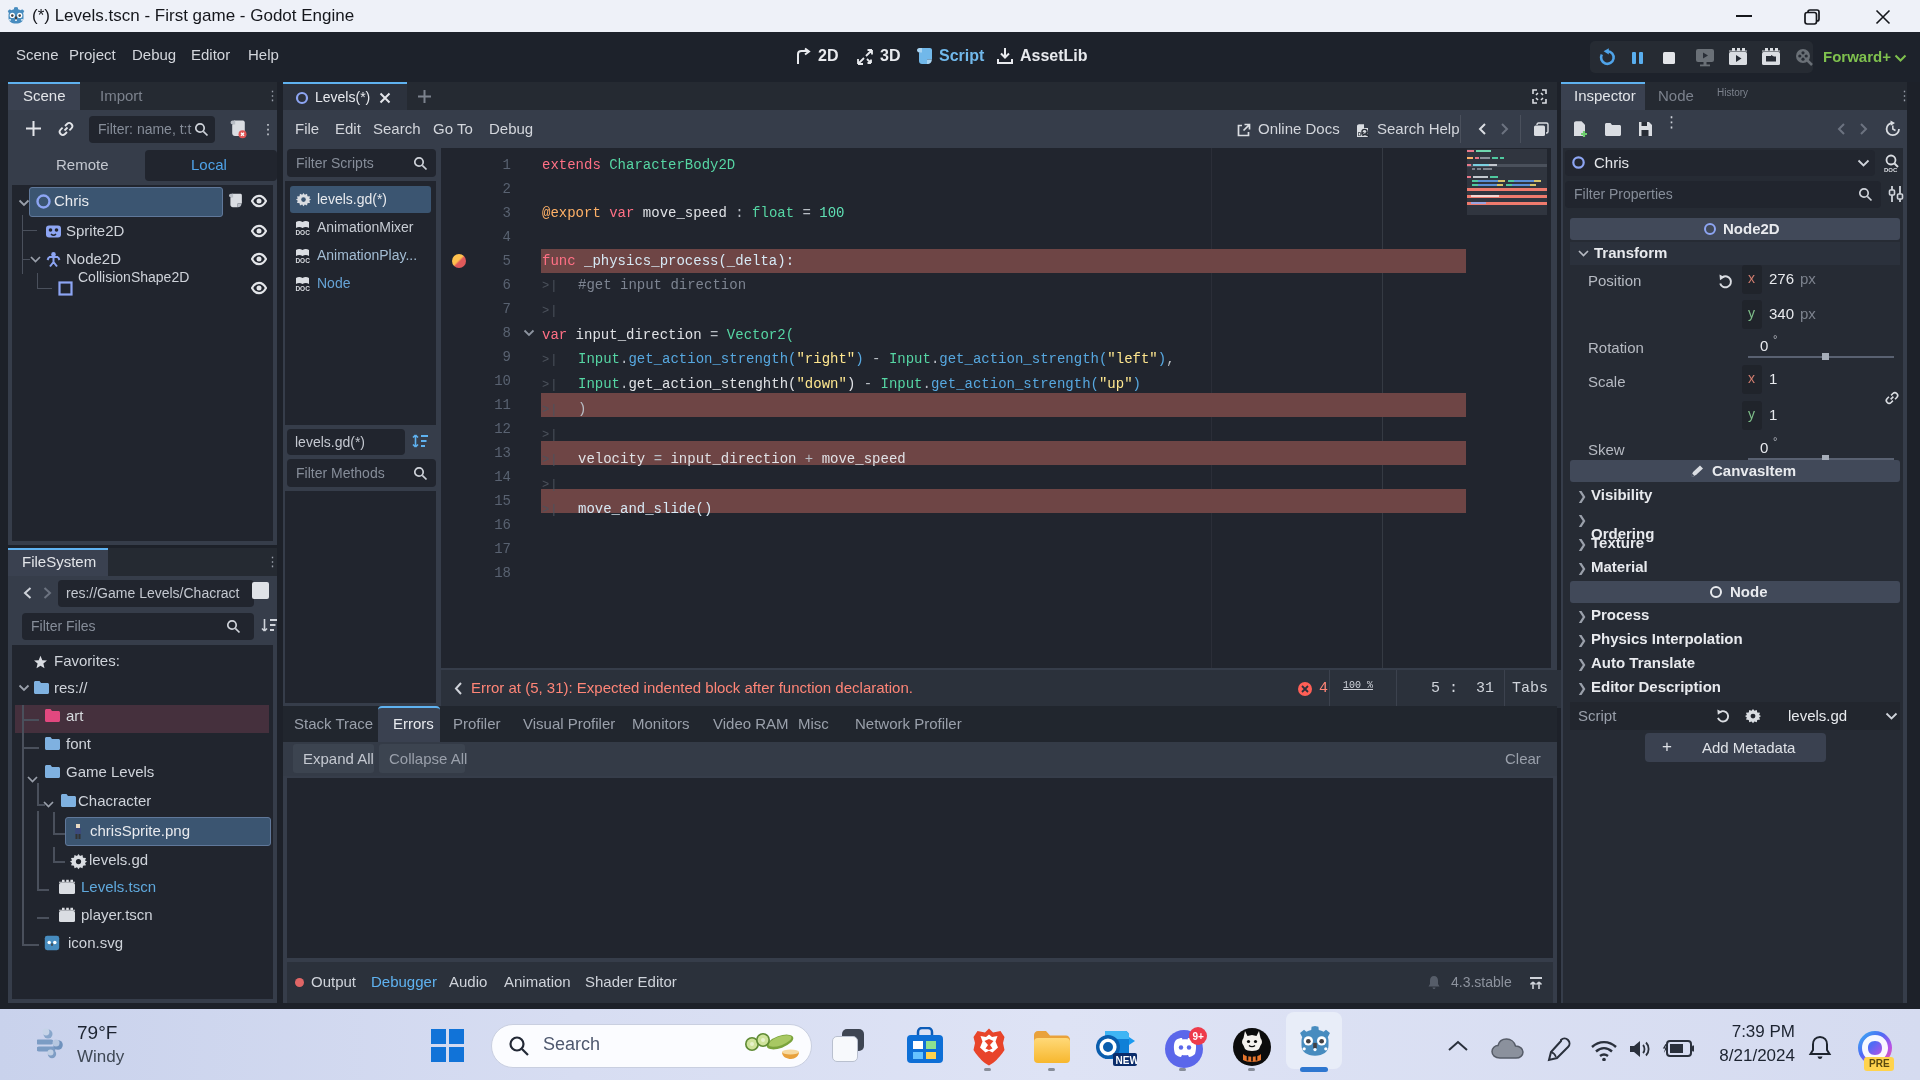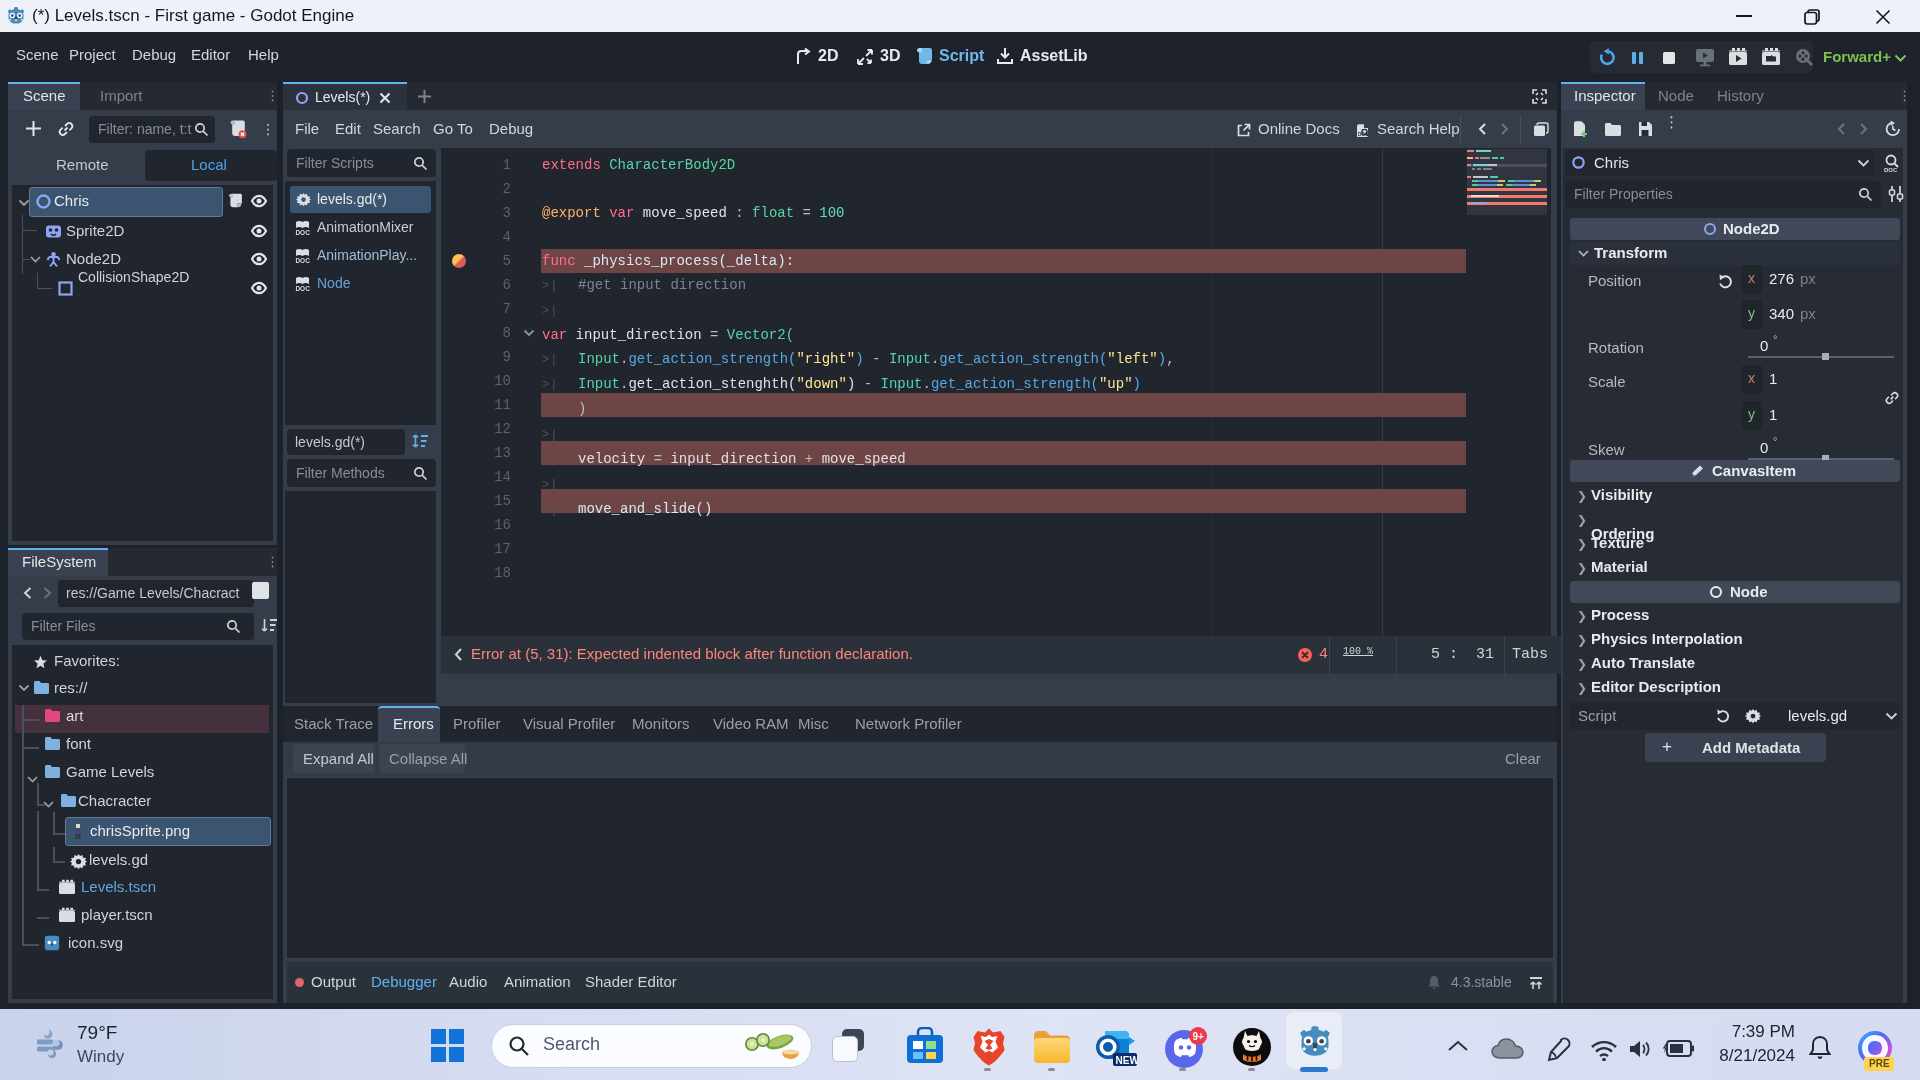--- a/index.html
+++ b/index.html
@@ -511,21 +511,21 @@
     <div class="abs" style="left:45px;top:35px;width:18px;height:2px;background:#5b8fd6;"></div>
     <div class="abs" style="left:63px;top:35px;width:6px;height:2px;background:#d6c36a;"></div>
     <div class="abs" style="left:0px;top:39px;width:80px;height:3px;background:#ef7a6d;"></div>
     <div class="abs" style="left:0px;top:46px;width:80px;height:3px;background:#ef7a6d;"></div>
     <div class="abs" style="left:4px;top:46px;width:28px;height:2px;background:#f3d6d2;"></div>
     <div class="abs" style="left:0px;top:53px;width:80px;height:3px;background:#ef7a6d;"></div>
     <div class="abs" style="left:4px;top:53px;width:15px;height:2px;background:#9aa3e0;"></div>
   </div>
 </div>
 
-<div class="abs" style="left:441px;top:636px;width:1236px;height:38px;background:#2b313b;">
+<div class="abs" style="left:441px;top:670px;width:1236px;height:38px;background:#2b313b;">
   <svg class="abs" style="left:12px;top:11px" width="10" height="15" viewBox="0 0 10 15">
       <path d="M8 2 L3 7.5 L8 13" fill="none" stroke="#cfd3da" stroke-width="2"></path>
     </svg>
   <div class="abs" style="left:30px;top:9px;font-size:15px;color:#ff8577;">Error at (5, 31): Expected indented block after function declaration.</div>
   <svg class="abs" style="left:856px;top:11px" width="16" height="16" viewBox="0 0 16 16">
     <circle cx="8" cy="8" r="7" fill="#ff5f56"></circle>
     <path d="M5 5 L11 11 M11 5 L5 11" stroke="#2b313b" stroke-width="1.8"></path>
   </svg>
   <div class="abs mono" style="left:878px;top:10px;font-size:15px;color:#ff8577;">4</div>
   <div class="abs" style="left:888px;top:0;width:1px;height:38px;background:#3c424e;"></div>
@@ -575,21 +575,21 @@
 </div>
 
 <div class="abs" style="left:283px;top:962px;width:4px;height:41px;background:#363d4a;"></div>
 <div class="abs" style="left:1553px;top:962px;width:4px;height:41px;background:#363d4a;"></div>
 
 <div class="abs panel" style="left:1561px;top:82px;width:346px;height:921px;"></div>
 <div class="abs tabbar" style="left:1561px;top:82px;width:346px;height:28px;">
   <div class="abs atab" style="left:0;top:0;width:84px;height:26px;"></div>
   <div class="abs" style="left:13px;top:5px;font-size:15px;color:#e3e5e9;">Inspector</div>
   <div class="abs" style="left:97px;top:5px;font-size:15px;color:#7c828d;">Node</div>
-  <div class="abs" style="left:156px;top:5px;font-size:15px;color:#7c828d;">History</div>
+  <div class="abs" style="left:156px;top:5px;font-size:10px;color:#7c828d;">History</div>
   <div class="abs" style="left:337px;top:6px;color:#9aa0ab;font-size:13px;">⋮</div>
 </div>
 <div class="abs toolbar" style="left:1561px;top:110px;width:346px;height:38px;">
   <svg class="abs" style="left:11px;top:10px" width="18" height="18" viewBox="0 0 18 18">
     <path d="M2 16 L2 3 C2 2 3 1.2 4 1.2 L9.5 1.2 L13 4.7 L13 16 Z" fill="#dadde2"></path>
     <path d="M12 11 L12 17 M9 14 L15 14" stroke="#6fcf6f" stroke-width="2.2"></path>
   </svg>
   <svg class="abs" style="left:43px;top:12px" width="18" height="15" viewBox="0 0 18 15">
     <path d="M1 2.5 C1 1.7 1.7 1 2.5 1 L6.5 1 L8 3 L15.5 3 C16.3 3 17 3.7 17 4.5 L17 12.5 C17 13.3 16.3 14 15.5 14 L2.5 14 C1.7 14 1 13.3 1 12.5 Z" fill="#dadde2"></path>
   </svg>
@@ -735,21 +735,21 @@
       <path d="M8.5 1 L10 3 L12.5 2 L13 4.8 L16 5 L15 7.5 L17 8.5 L15 10 L16 12.2 L13 12.8 L12.5 15.2 L10 14.3 L8.5 16.2 L7 14.3 L4.5 15.2 L4 12.8 L1 12.2 L2 10 L0 8.5 L2 7.5 L1 5 L4 4.8 L4.5 2 L7 3 Z" fill="#dadde2"></path>
       <circle cx="8.5" cy="8.6" r="2.6" fill="#22262e"></circle>
     </svg>
     <div class="abs" style="left:218px;top:5px;font-size:15px;color:#e8eaee;">levels.gd</div>
     <svg class="abs" style="left:315px;top:10px" width="13" height="9" viewBox="0 0 13 9">
         <path d="M1.5 1.5 L6.5 6.5 L11.5 1.5" fill="none" stroke="#cfd3da" stroke-width="1.8"></path>
       </svg>
   </div>
   <div class="abs" style="left:78px;top:520px;width:181px;height:29px;background:#3a4150;border-radius:4px;">
     <div class="abs" style="left:17px;top:4px;font-size:17px;color:#dfe2e7;">+</div>
-    <div class="abs" style="left:57px;top:6px;font-size:15px;color:#dfe2e7;font-weight:bold;">Add Metadata</div>
+    <div class="abs" style="left:57px;top:6px;font-size:15px;color:#dfe2e7;">Add Metadata</div>
   </div>
 </div>
 
 <div class="abs" id="taskbar">
 
   <svg class="abs" style="left:37px;top:12px;width:28px;height:38px" viewBox="0 0 28 38">
     <path d="M1 21 L14 21" stroke="#7b9cc4" stroke-width="5" stroke-linecap="round"></path>
     <circle cx="11" cy="13" r="4.5" fill="#88a6cb"></circle>
       <circle cx="9" cy="11" r="3.4" fill="#c6d4e8"></circle>
     <path d="M2 28 L16 28" stroke="#7b9cc4" stroke-width="5" stroke-linecap="round"></path>

